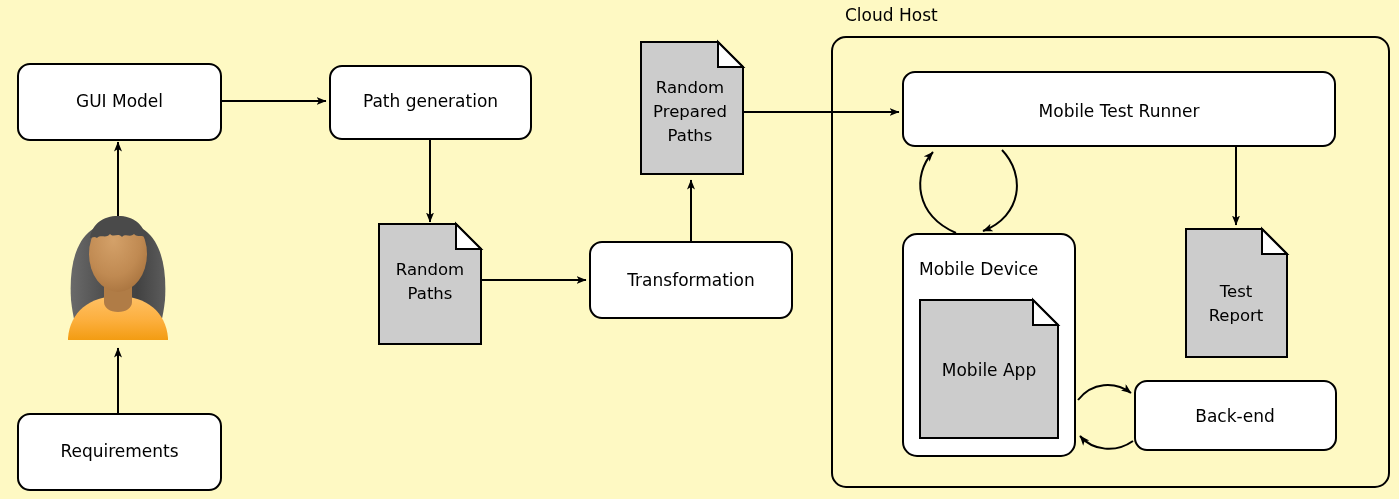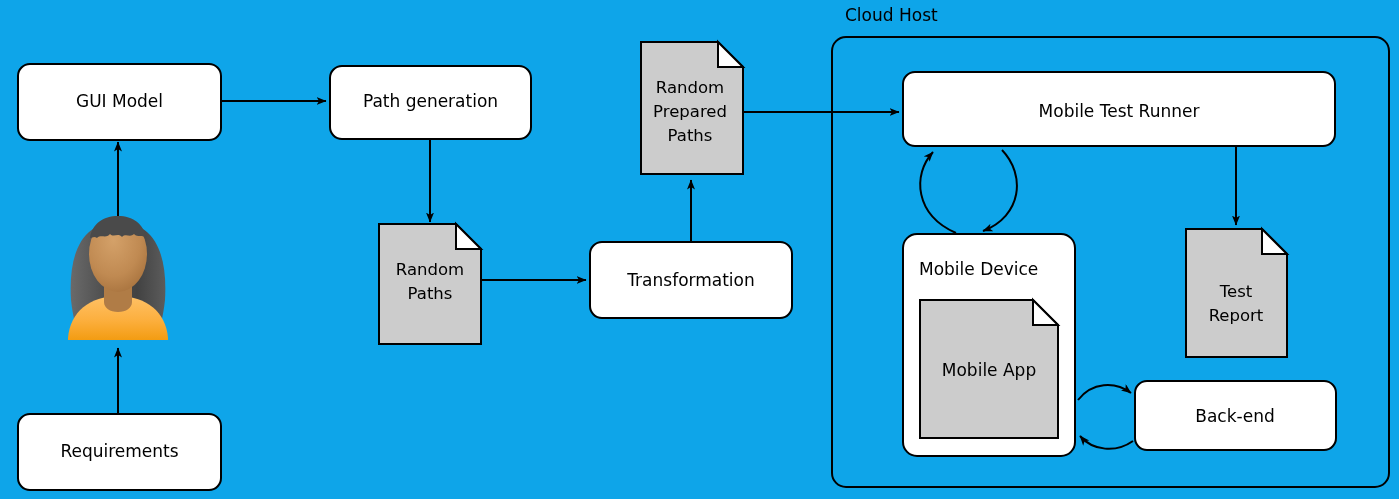--- a/index.html
+++ b/index.html
@@ -4,21 +4,21 @@
 <style>
   html, body {
     margin: 0;
     padding: 0;
     background: #ffffff;
   }
   #canvas {
     position: relative;
     width: 1399px;
     height: 499px;
-    background: #0ea5e9;
+    background: #fef9c3;
     font-family: "DejaVu Sans", sans-serif;
     overflow: hidden;
   }
   svg#diagram {
     position: absolute;
     left: 0;
     top: 0;
     width: 1399px;
     height: 499px;
   }

